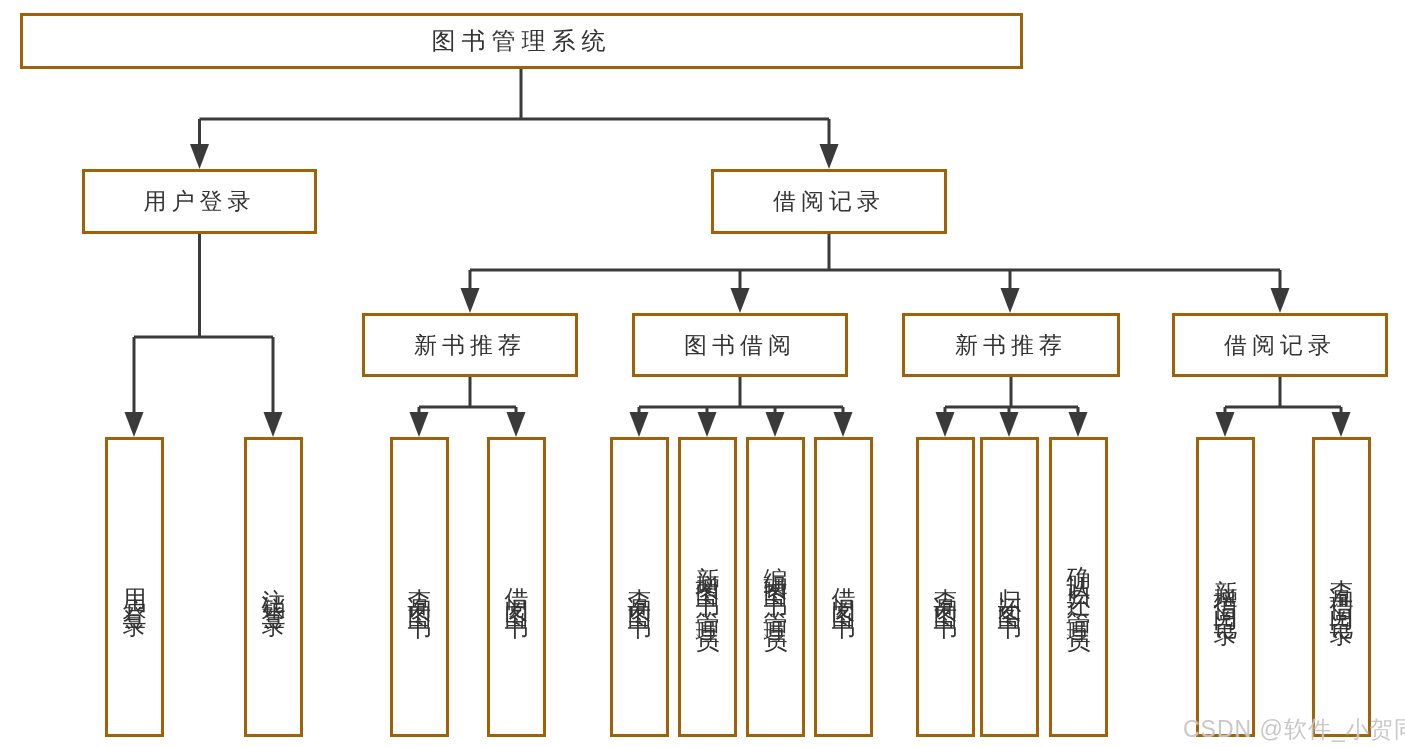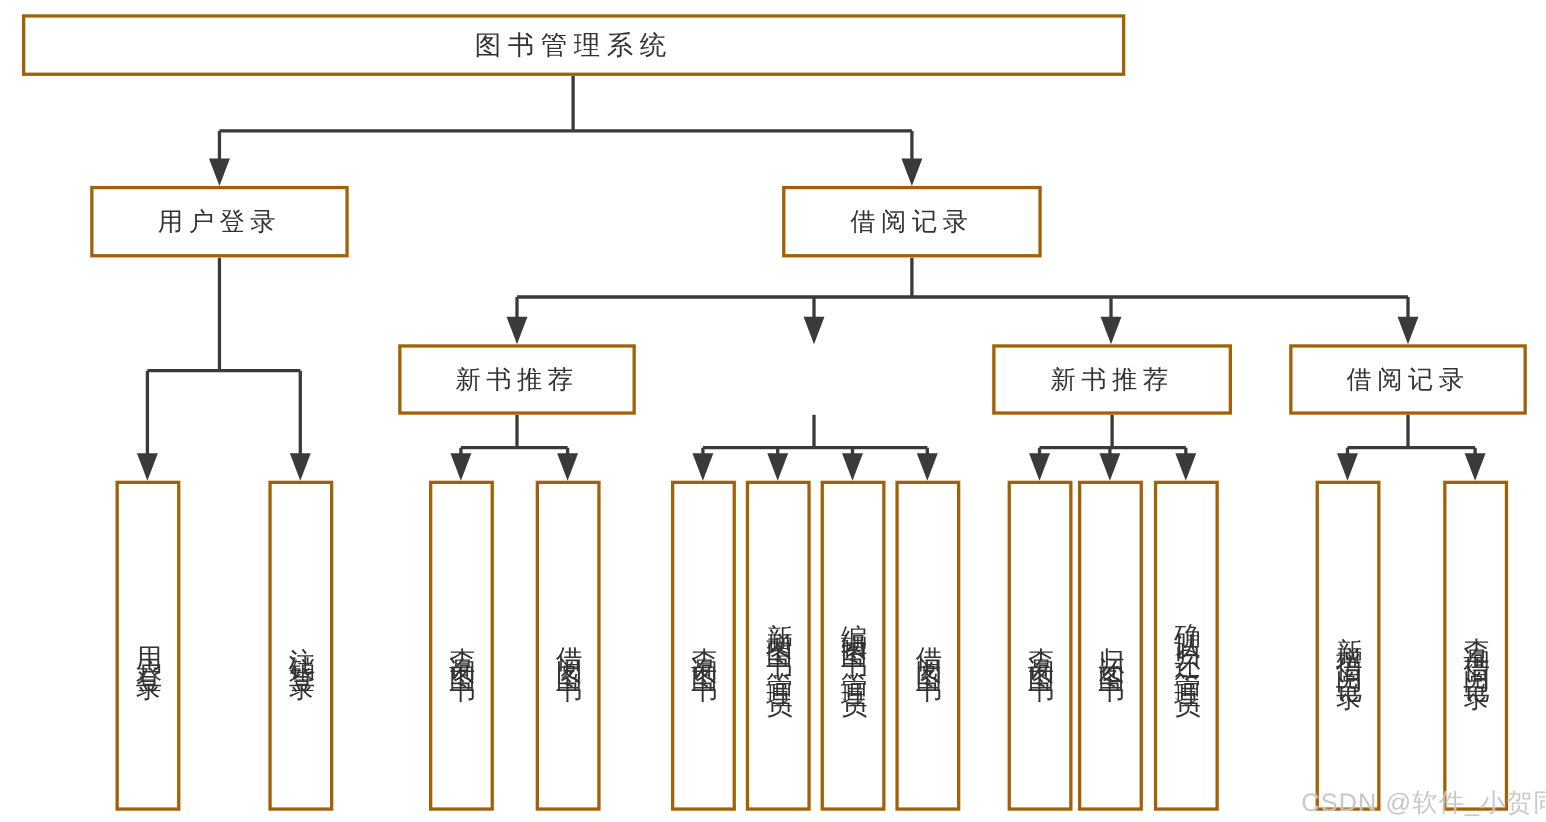--- a/index.html
+++ b/index.html
@@ -107,20 +107,21 @@
       <polygon points="1331.5,412 1350.5,412 1341,437"></polygon>
     </g>
   </svg>
 
   <div class="node root-node" style="left:20px; top:13px; width:1003px; height:56px;">图书管理系统</div>
 
   <div class="node" style="left:82px; top:169px; width:235px; height:65px;">用户登录</div>
   <div class="node" style="left:711px; top:169px; width:236px; height:65px;">借阅记录</div>
 
   <div class="node" style="left:362px; top:313px; width:216px; height:64px;">新书推荐</div>
+  <div class="node" style="left:632px; top:313px; width:216px; height:64px;">图书借阅</div>
   <div class="node" style="left:902px; top:313px; width:218px; height:64px;">新书推荐</div>
   <div class="node" style="left:1172px; top:313px; width:216px; height:64px;">借阅记录</div>
 
   <div class="node leaf" style="left:105px; top:437px; width:59px; height:300px;">用户登录</div>
   <div class="node leaf" style="left:244px; top:437px; width:59px; height:300px;">注销登录</div>
 
   <div class="node leaf" style="left:390px; top:437px; width:59px; height:300px;">查询图书</div>
   <div class="node leaf" style="left:487px; top:437px; width:59px; height:300px;">借阅图书</div>
 
   <div class="node leaf" style="left:610px; top:437px; width:59px; height:300px;">查询图书</div>

